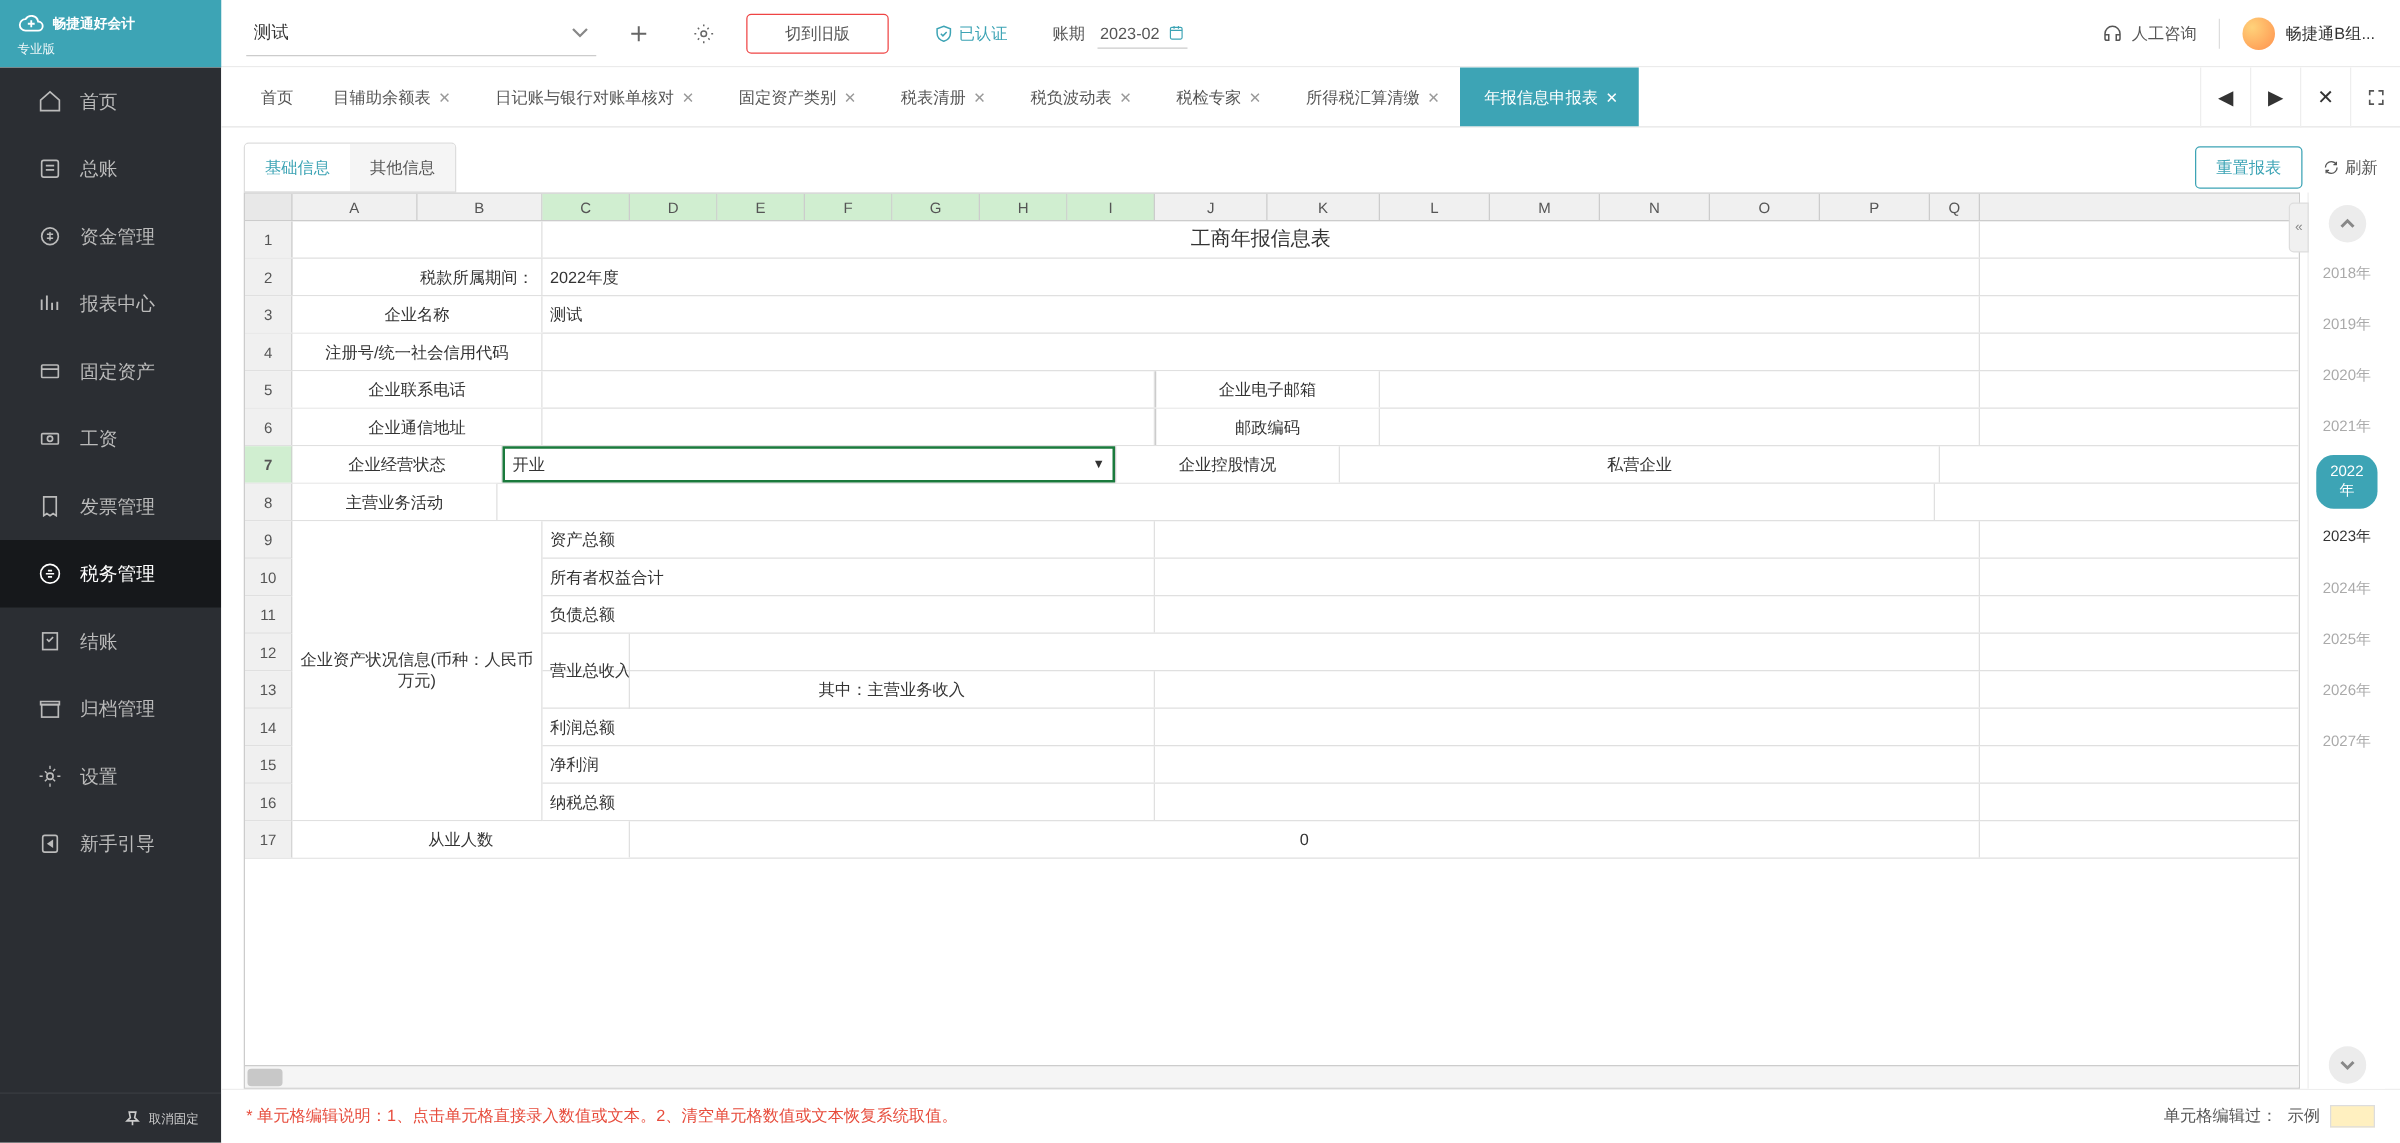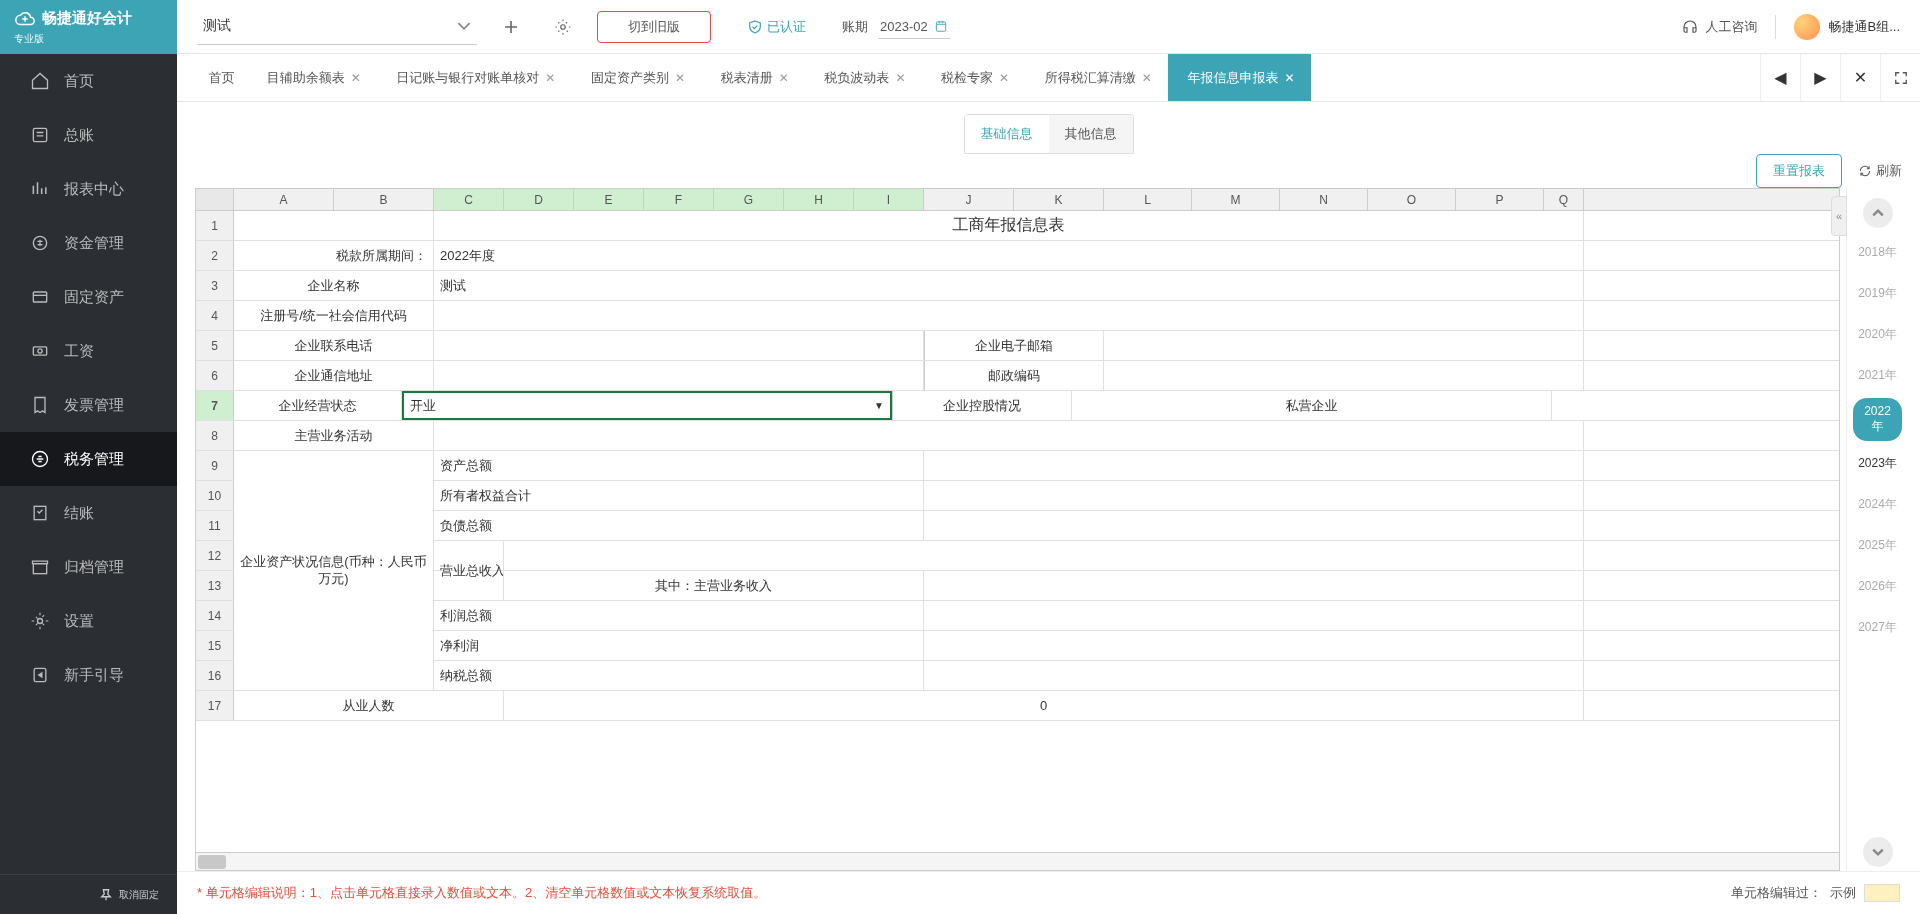--- a/index.html
+++ b/index.html
@@ -2,21 +2,21 @@
 <html><head>
 <meta charset="utf-8">
 <style>
 * { margin: 0; padding: 0; box-sizing: border-box; }
 body { font-family: "Microsoft YaHei", "PingFang SC", sans-serif; font-size: 13px; color: #333; background: #fff; overflow: hidden; }
 
 
 .header { height: 54px; border-bottom: 1px solid #e5e5e5; display: flex; align-items: center; padding: 0 20px 0 0; }
 .logo-area { width: 177px; background: #3DA4B5; color: #fff; height: 54px; display: flex; flex-direction: column; justify-content: center; align-items: flex-start; padding-left: 14px; }
 .logo-row { display: flex; align-items: center; gap: 6px; }
-.logo-text { font-size: 15px; font-weight: bold; }
+.logo-text { font-size: 11px; font-weight: bold; }
 .logo-sub { font-size: 10px; opacity: .9; margin-top: 2px; }
 .header-left { display: flex; align-items: center; gap: 16px; margin-left: 20px; }
 .dropdown { width: 280px; height: 36px; border: none; border-bottom: 1px solid #ccc; display: flex; align-items: center; justify-content: space-between; padding: 0 6px; color: #333; font-size: 14px; cursor: pointer; }
 .icon-btn { width: 36px; height: 36px; display: flex; align-items: center; justify-content: center; cursor: pointer; font-size: 18px; color: #666; }
 .switch-btn { height: 32px; padding: 0 30px; border: 1px solid #ef4444; border-radius: 4px; display: flex; align-items: center; cursor: pointer; color: #555; font-size: 13px; }
 .verified { color: #3DA4B5; display: flex; align-items: center; gap: 4px; font-size: 13px; margin-left: 20px; }
 .period { display: flex; align-items: center; gap: 10px; margin-left: 20px; color: #555; font-size: 13px; }
 .period-val { border-bottom: 1px solid #ccc; padding: 4px 2px; display: flex; align-items: center; gap: 6px; }
 .header-right { margin-left: auto; display: flex; align-items: center; gap: 18px; }
 .help-link { display: flex; align-items: center; gap: 6px; color: #555; cursor: pointer; font-size: 13px; }
@@ -39,21 +39,21 @@
 .tabs-row { height: 48px; border-bottom: 1px solid #e5e5e5; display: flex; align-items: stretch; padding-left: 12px; }
 .tab { padding: 0 16px; display: flex; align-items: center; gap: 6px; font-size: 13px; color: #555; cursor: pointer; white-space: nowrap; position: relative; }
 .tab.home { font-weight: 500; }
 .tab-close { color: #999; font-size: 12px; }
 .tab.active { background: #3DA4B5; color: #fff; }
 .tab.active .tab-close { color: #fff; }
 .tabs-controls { margin-left: auto; display: flex; align-items: center; }
 .tab-ctrl { width: 40px; height: 48px; display: flex; align-items: center; justify-content: center; border-left: 1px solid #eee; cursor: pointer; color: #333; font-size: 16px; }
 
 
-.subtabs-row { padding: 12px 18px 0 18px; display: flex; align-items: center; flex-direction: column; }
+.subtabs-row { padding: 12px 18px 0 18px; display: flex; align-items: center; }
 .subtabs { display: flex; border: 1px solid #ddd; border-radius: 4px 4px 0 0; overflow: hidden; }
 .subtab { padding: 10px 16px; font-size: 13px; cursor: pointer; color: #555; background: #f5f5f5; }
 .subtab.active { background: #fff; color: #3DA4B5; }
 .actions { margin-left: auto; display: flex; align-items: center; gap: 16px; }
 .btn-outline { height: 34px; padding: 0 16px; border: 1px solid #3DA4B5; color: #3DA4B5; border-radius: 4px; background: #fff; display: flex; align-items: center; cursor: pointer; font-size: 13px; }
 .refresh-link { display: flex; align-items: center; gap: 4px; color: #555; cursor: pointer; font-size: 13px; }
 
 
 .sheet-wrap { flex: 1; display: flex; padding: 0 12px 0 18px; min-height: 0; }
 .sheet { flex: 1; border: 1px solid #ccc; position: relative; overflow: hidden; display: flex; flex-direction: column; }
@@ -173,33 +173,33 @@
           <svg width="20" height="20" viewBox="0 0 24 24">
             <rect x="4" y="4" width="16" height="16" rx="2" stroke="#bbb" fill="none" stroke-width="1.6"></rect>
             <path d="M8 9h8M8 13h8" stroke="#bbb" stroke-width="1.6"></path>
           </svg>
         </span>
         <span>总账</span>
       </div>
       <div class="side-item">
         <span class="side-icon">
           <svg width="20" height="20" viewBox="0 0 24 24">
-            <path d="M4 18V8m5 10V4m5 14v-7m5 7V10" stroke="#bbb" stroke-width="1.8"></path>
-          </svg>
-        </span>
-        <span>报表中心</span>
-      </div>
-      <div class="side-item">
-        <span class="side-icon">
-          <svg width="20" height="20" viewBox="0 0 24 24">
             <circle cx="12" cy="12" r="8" stroke="#bbb" fill="none" stroke-width="1.6"></circle>
             <path d="M9 10h6m-6 4h6m-3-6v8" stroke="#bbb" stroke-width="1.4"></path>
           </svg>
         </span>
         <span>资金管理</span>
+      </div>
+      <div class="side-item">
+        <span class="side-icon">
+          <svg width="20" height="20" viewBox="0 0 24 24">
+            <path d="M4 18V8m5 10V4m5 14v-7m5 7V10" stroke="#bbb" stroke-width="1.8"></path>
+          </svg>
+        </span>
+        <span>报表中心</span>
       </div>
       <div class="side-item">
         <span class="side-icon">
           <svg width="20" height="20" viewBox="0 0 24 24">
             <rect x="4" y="6" width="16" height="12" rx="1" stroke="#bbb" fill="none" stroke-width="1.6"></rect>
             <path d="M4 10h16" stroke="#bbb" stroke-width="1.6"></path>
           </svg>
         </span>
         <span>固定资产</span>
       </div>
@@ -402,21 +402,21 @@
           </div>
           <div class="row">
             <div class="row-h sel">7</div>
             <div class="cell label" style="width:168px">企业经营状态</div>
             <div class="cell center selected-cell" style="width:490px">开业<span class="dropdown-arrow">▼</span></div>
             <div class="cell label" style="width:180px;border-left:1px solid #ccc">企业控股情况</div>
             <div class="cell center" style="width:480px">私营企业</div>
           </div>
           <div class="row">
             <div class="row-h">8</div>
-            <div class="cell label" style="width:200px">主营业务活动</div>
+            <div class="cell label" style="width:164px">主营业务活动</div>
             <div class="cell" style="width:1150px"></div>
           </div>
           <div style="display:flex">
             <div style="display:flex;flex-direction:column">
               <div class="row-h" style="height:30px;border-bottom:1px solid #e0e0e0">9</div>
               <div class="row-h" style="height:30px;border-bottom:1px solid #e0e0e0">10</div>
               <div class="row-h" style="height:30px;border-bottom:1px solid #e0e0e0">11</div>
               <div class="row-h" style="height:30px;border-bottom:1px solid #e0e0e0">12</div>
               <div class="row-h" style="height:30px;border-bottom:1px solid #e0e0e0">13</div>
               <div class="row-h" style="height:30px;border-bottom:1px solid #e0e0e0">14</div>

